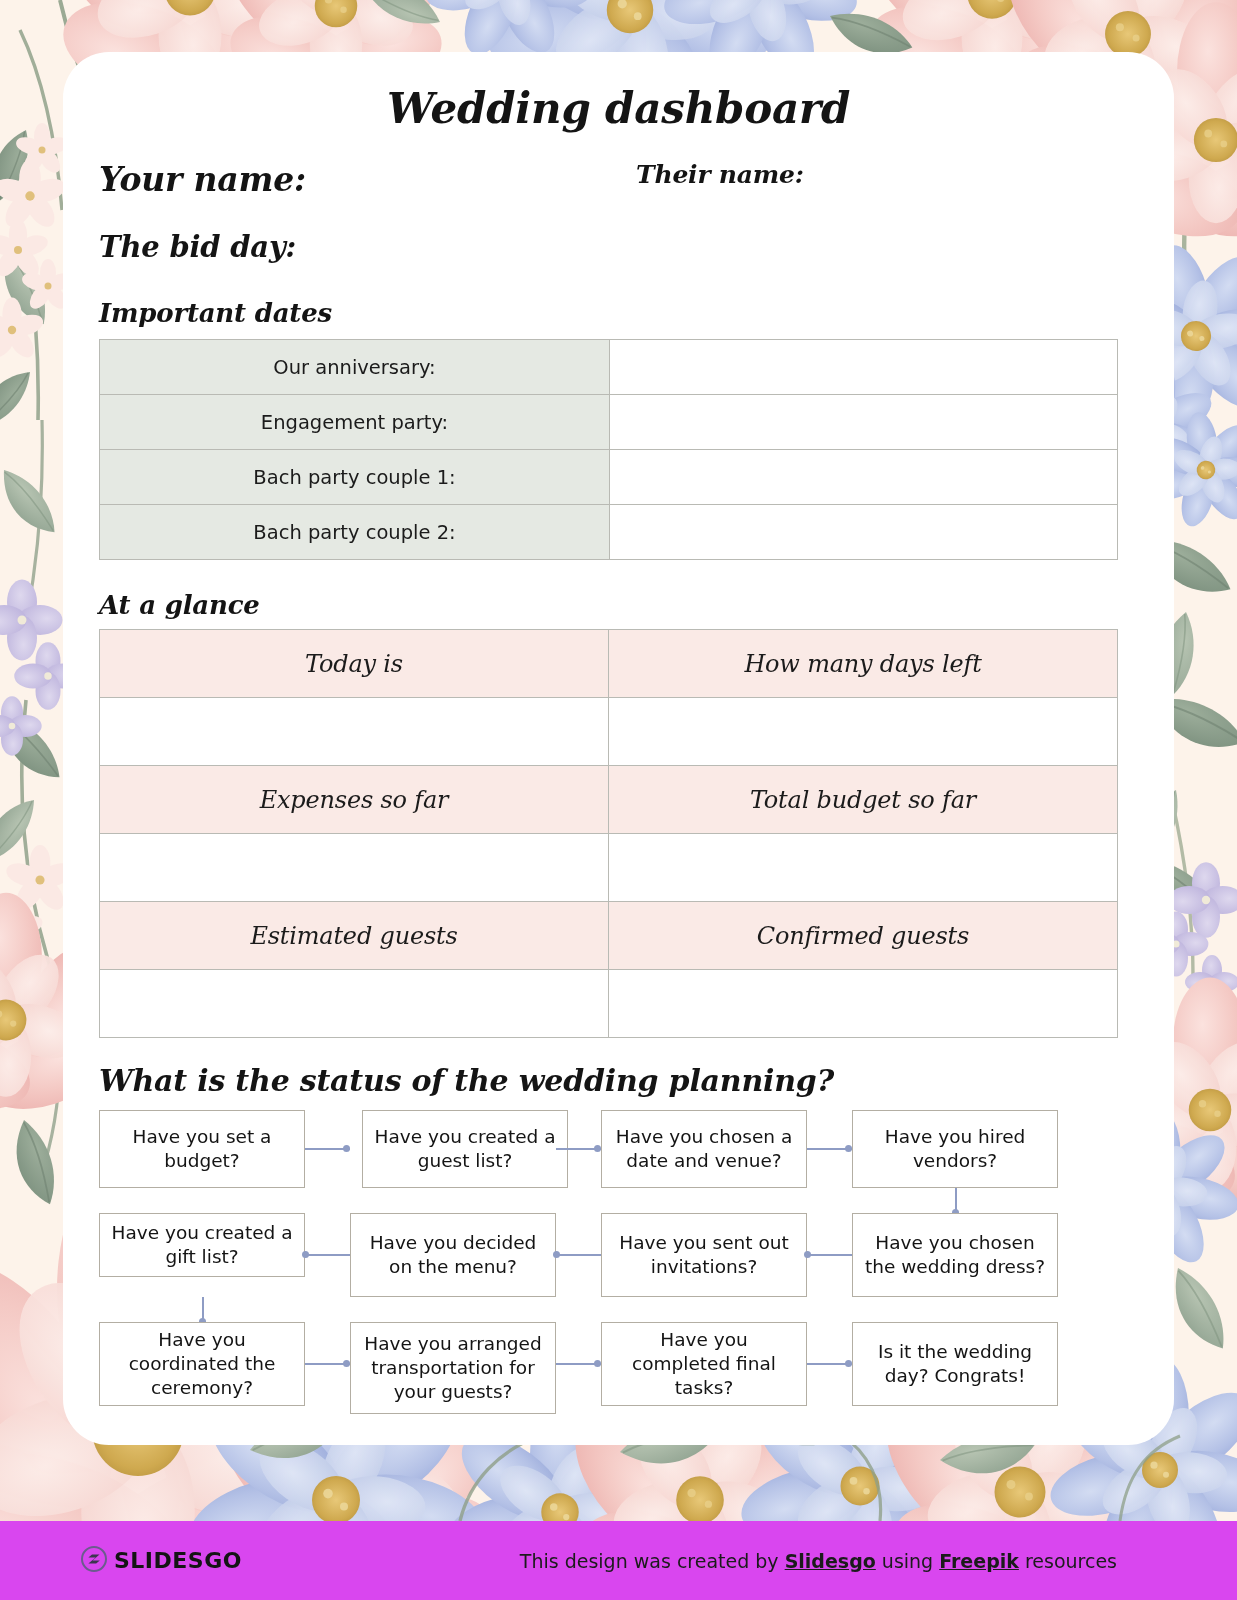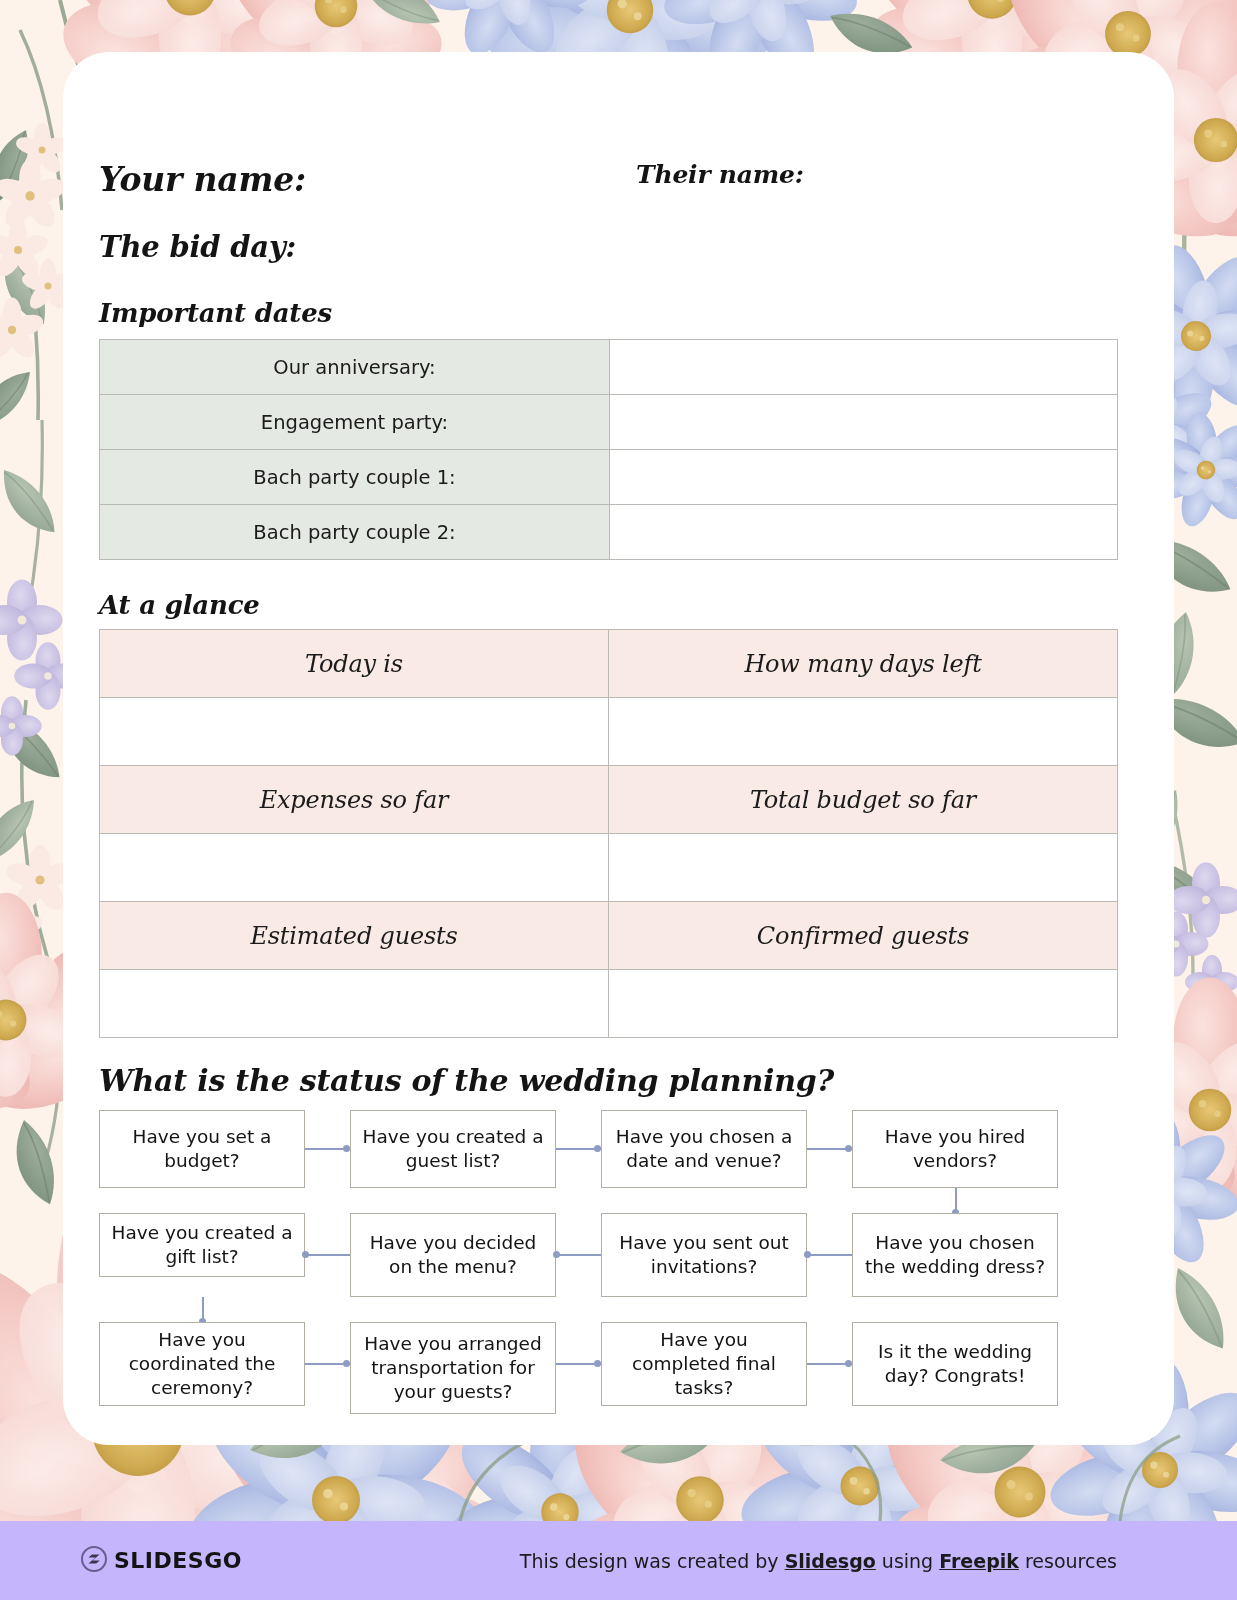--- a/index.html
+++ b/index.html
@@ -174,21 +174,21 @@
     background: #8e9cc4;
   }
 
   
   #footer {
     position: absolute;
     left: 0;
     top: 1521px;
     width: 1237px;
     height: 79px;
-    background: #c4b5fd;
+    background: #d946ef;
     display: flex;
     align-items: center;
   }
   #slidesgo-logo-group {
     position: absolute;
     left: 81px;
     display: flex;
     align-items: center;
     gap: 7px;
   }
@@ -421,20 +421,21 @@
 
       <path d="M460,1521 C 470,1480 500,1450 540,1436" stroke="#8e9f88" stroke-width="3.4" fill="none" opacity="0.8"></path>
       <path d="M880,1521 C 884,1482 868,1452 840,1434" stroke="#8e9f88" stroke-width="3.2" fill="none" opacity="0.78"></path>
       <path d="M1120,1521 C 1126,1476 1146,1450 1180,1436" stroke="#8e9f88" stroke-width="3" fill="none" opacity="0.75"></path>
     </g>
   </svg>
 </div>
 
 <div id="card">
 
+  <h1 id="page-title" class="script">Wedding dashboard</h1>
 
   <div id="your-name-label" class="script">Your name:</div>
   <div id="their-name-label" class="script">Their name:</div>
   <div id="bid-day-label" class="script">The bid day:</div>
 
   <div id="important-dates-heading" class="script section-heading">Important dates</div>
 
   <table id="important-dates-table" class="grid-table">
     <tbody>
       <tr>
@@ -485,21 +486,21 @@
         <td class="blank-cell"></td>
       </tr>
     </tbody>
   </table>
 
   <div id="status-heading" class="script section-heading">What is the status of the wedding planning?</div>
 
   <div id="flowchart">
 
     <div class="flow-box" style="left:0px;  top:0px;">Have you set a budget?</div>
-    <div class="flow-box" style="left:251px;top:0px;">Have you created a guest list?</div>
+    <div class="flow-box" style="left:263px;top:0px;">Have you created a guest list?</div>
     <div class="flow-box" style="left:502px;top:0px;">Have you chosen a date and venue?</div>
     <div class="flow-box" style="left:753px;top:0px;">Have you hired vendors?</div>
     <div class="flow-line-h" style="left:206px;top:38px;width:45px;"></div>
     <div class="flow-dot" style="left:244px;top:35px;"></div>
     <div class="flow-line-h" style="left:457px;top:38px;width:45px;"></div>
     <div class="flow-dot" style="left:495px;top:35px;"></div>
     <div class="flow-line-h" style="left:708px;top:38px;width:45px;"></div>
     <div class="flow-dot" style="left:746px;top:35px;"></div>
 
     <div class="flow-line-v" style="left:856px;top:78px;height:25px;"></div>

